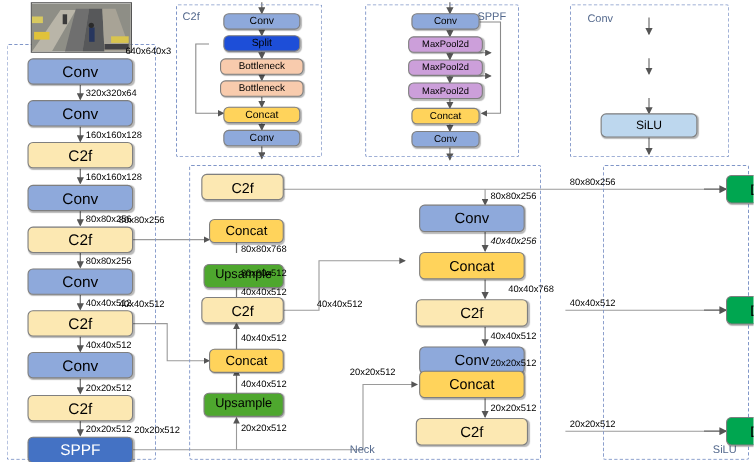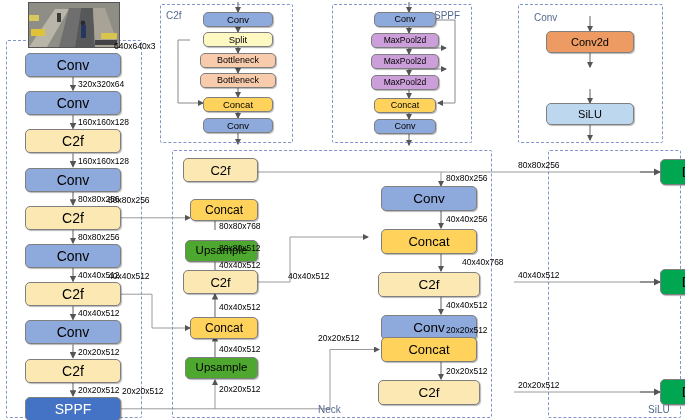--- a/index.html
+++ b/index.html
@@ -233,21 +233,21 @@
     <span>Conv</span>
     </div>
   <div class="node" style="left:381px;top:337px;width:96px;height:25px;background:#ffd35b;font-size:13px;">
     <span>Concat</span>
     </div>
   <div class="node" style="left:378px;top:380px;width:102px;height:25px;background:#fce8b2;font-size:13.5px;">
     <span>C2f</span>
     </div>
 
   <div class="lbl" style="left:446px;top:174px;font-size:8.5px;">80x80x256</div>
-  <div class="lbl" style="left:446px;top:215px;font-size:8.5px;">40x40x256</div>
+  <div class="lbl" style="left:446px;top:215px;font-size:8.5px;font-style:italic;">40x40x256</div>
   <div class="lbl" style="left:462px;top:258px;font-size:8.5px;">40x40x768</div>
   <div class="lbl" style="left:446px;top:301px;font-size:8.5px;">40x40x512</div>
   <div class="lbl" style="left:446px;top:326px;font-size:8.5px;">20x20x512</div>
   <div class="lbl" style="left:446px;top:367px;font-size:8.5px;">20x20x512</div>
 
   <div class="lbl" style="left:318px;top:334px;font-size:8.5px;">20x20x512</div>
 
   <div class="node" style="left:660px;top:159px;width:84px;height:26px;background:#00a650;font-size:14px;">
     <span>Detect</span>
     </div>
@@ -258,21 +258,21 @@
     <span>Detect</span>
     </div>
 
   <div class="lbl" style="left:518px;top:161px;font-size:8.5px;">80x80x256</div>
   <div class="lbl" style="left:518px;top:271px;font-size:8.5px;">40x40x512</div>
   <div class="lbl" style="left:518px;top:381px;font-size:8.5px;">20x20x512</div>
 
   <div class="node" style="left:203px;top:12px;width:70px;height:15px;background:#8ea9db;font-size:9.5px;">
     <span>Conv</span>
     </div>
-  <div class="node" style="left:203px;top:32px;width:70px;height:15px;background:#fef9c3;font-size:9.5px;">
+  <div class="node" style="left:203px;top:32px;width:70px;height:15px;background:#1d4ed8;font-size:9.5px;">
     <span>Split</span>
     </div>
   <div class="node" style="left:200px;top:53px;width:76px;height:15px;background:#f8cbad;font-size:9px;">
     <span>Bottleneck</span>
     </div>
   <div class="node" style="left:200px;top:73px;width:76px;height:15px;background:#f8cbad;font-size:9px;">
     <span>Bottleneck</span>
     </div>
   <div class="node" style="left:203px;top:97px;width:70px;height:15px;background:#ffd35b;font-size:9.5px;">
     <span>Concat</span>
@@ -293,21 +293,18 @@
   <div class="node" style="left:371px;top:75px;width:68px;height:15px;background:#cc9fda;font-size:8.5px;">
     <span>MaxPool2d</span>
     </div>
   <div class="node" style="left:374px;top:98px;width:62px;height:15px;background:#ffd35b;font-size:9px;">
     <span>Concat</span>
     </div>
   <div class="node" style="left:374px;top:119px;width:62px;height:15px;background:#8ea9db;font-size:9px;">
     <span>Conv</span>
     </div>
 
-  <div class="node" style="left:546px;top:31px;width:88px;height:22px;background:#ed9b62;font-size:11px;">
-    <span>Conv2d</span>
-    </div>
   <div class="node" style="left:546px;top:103px;width:88px;height:22px;background:#bdd7ee;font-size:11px;text-align:center;">
     <span>SiLU</span>
     </div>
 
 <div class="lbl" style="left: 78px; top: 385.8px; font-size: 8.5px;">20x20x512</div>
   </div>
 
 </body></html>

